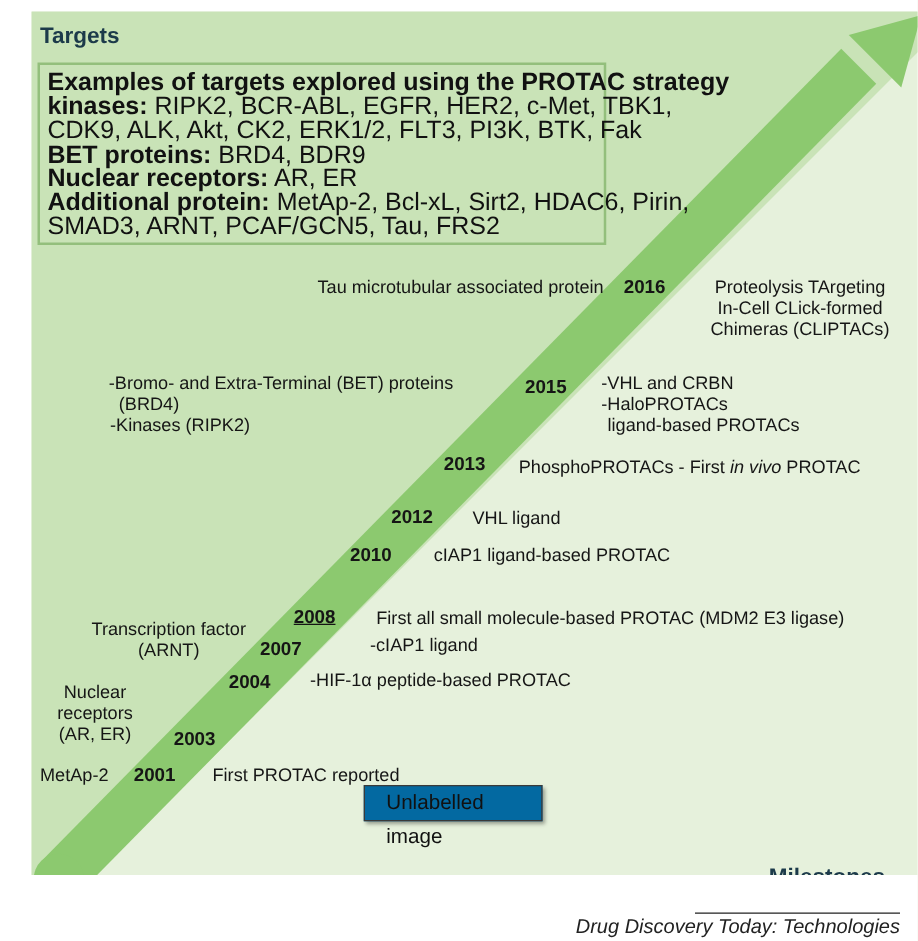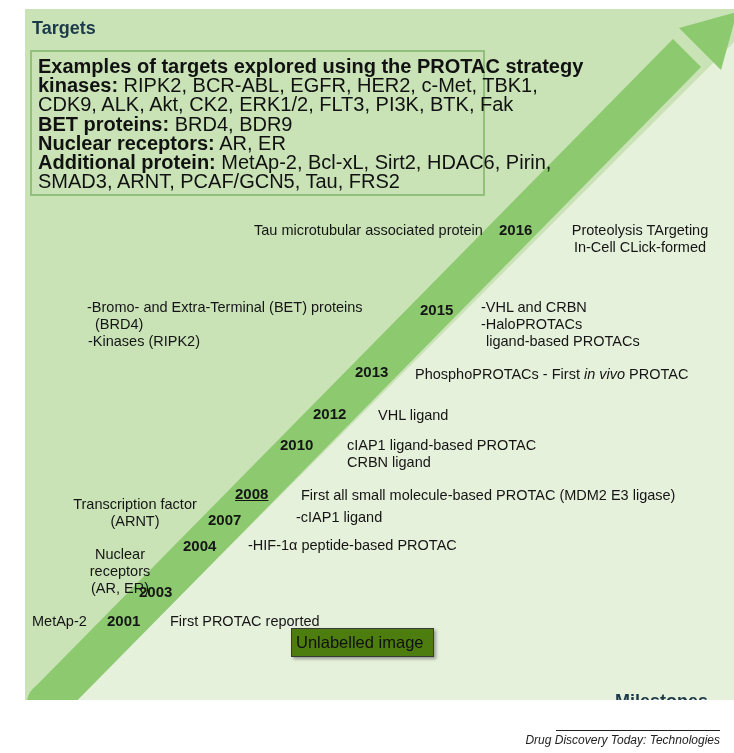--- a/index.html
+++ b/index.html
@@ -10,25 +10,25 @@
   .abs { position: absolute; white-space: nowrap; }
   .heading { font-weight: bold; font-size: 18px; color: #1c3a4a; }
   .txt { font-size: 14.5px; line-height: 17px; color: #151515; }
   .year { font-weight: bold; font-size: 15px; color: #151515; }
   #targets-box { position: absolute; left: 5px; top: 41px; width: 455px; height: 146px;
                  border: 2px solid #93bf7c; box-sizing: border-box; padding: 5px 0 0 6px; }
   #targets-box .line { font-size: 20px; line-height: 19.2px; white-space: nowrap; color: #111; }
   #targets-box b { font-weight: bold; }
   .center { text-align: center; }
   #tooltip { position: absolute; left: 291px; top: 628px; width: 143px; height: 29px;
-             background: #4d7c0f; border: 1px solid #3a3a3a; box-sizing: border-box;
+             background: #0369a1; border: 1px solid #3a3a3a; box-sizing: border-box;
              box-shadow: 2px 2px 3px rgba(0,0,0,0.35);
-             font-size: 16.5px; line-height: 27px; padding-left: 4px; color: #111; }
+             font-size: 16.5px; line-height: 27px; padding-left: 17px; color: #111; }
   #footer-rule { position: absolute; left: 556px; top: 730px; width: 164px; height: 1px; background: #222; }
-  #footer-text { position: absolute; right: 14px; top: 733px; font-size: 12px; font-style: italic; color: #222; text-align: center; }
+  #footer-text { position: absolute; right: 14px; top: 733px; font-size: 16px; font-style: italic; color: #222; text-align: center; }
 </style>
 </head>
 <body>
 
 <div id="panel">
   <svg id="bg-svg" width="712" height="713" viewBox="0 0 712 713">
 
     <rect x="0" y="0" width="712" height="713" fill="#e6f1dc"></rect>
 
     <polygon points="0,0 712,0 712,30 690,52 20,722 0,722" fill="#c9e3b7"></polygon>
@@ -51,20 +51,21 @@
     <div class="line"><b>Nuclear receptors:</b><span> AR, ER</span></div>
     <div class="line"><b>Additional protein:</b><span> MetAp-2, Bcl-xL, Sirt2, HDAC6, Pirin,</span></div>
     <div class="line">SMAD3, ARNT, PCAF/GCN5, Tau, FRS2</div>
   </div>
 
   <div class="abs txt" style="left:195px; top:213px;margin-left:34px;">Tau microtubular associated protein</div>
   <div class="abs year" style="left:474px; top:212px;">2016</div>
   <div class="abs txt center" style="left:531px; top:213px; width:168px;">
     <div>Proteolysis TArgeting</div>
     <div>In-Cell CLick-formed</div>
+    <div>Chimeras (CLIPTACs)</div>
   </div>
 
   <div class="abs txt" style="left:62px; top:290px;">
     <div>-Bromo- and Extra-Terminal (BET) proteins</div>
     <div style="padding-left:8px;">(BRD4)</div>
     <div style="padding-left:1px;">-Kinases (RIPK2)</div>
   </div>
   <div class="abs year" style="left:395px; top:292px;">2015</div>
   <div class="abs txt" style="left:456px; top:290px;">
     <div>-VHL and CRBN</div>
@@ -74,37 +75,36 @@
 
   <div class="abs year" style="left:330px; top:354px;">2013</div>
   <div class="abs txt" style="left:390px; top:357px;"><span>PhosphoPROTACs - First </span><i>in vivo</i><span> PROTAC</span></div>
 
   <div class="abs year" style="left:288px; top:396px;">2012</div>
   <div class="abs txt" style="left:353px; top:398px;">VHL ligand</div>
 
   <div class="abs year" style="left:255px; top:427px;">2010</div>
   <div class="abs txt" style="left:322px; top:428px;">
     <div>cIAP1 ligand-based PROTAC</div>
-    <div>CRBN ligand</div>
   </div>
 
   <div class="abs txt center" style="left:30px; top:487px; width:160px;">
     <div>Transcription factor</div>
     <div>(ARNT)</div>
   </div>
   <div class="abs year" style="left:210px; top:476px;text-decoration:underline;">2008</div>
   <div class="abs txt" style="left:276px; top:478px;">First all small molecule-based PROTAC (MDM2 E3 ligase)</div>
 
   <div class="abs year" style="left:183px; top:502px;">2007</div>
   <div class="abs txt" style="left:271px; top:500px;">-cIAP1 ligand</div>
 
   <div class="abs year" style="left:158px; top:528px;">2004</div>
   <div class="abs txt" style="left:223px; top:528px;">-HIF-1α peptide-based PROTAC</div>
 
-  <div class="abs txt center" style="left:14px; top:537px; width:74px;margin-left:44px;">
+  <div class="abs txt center" style="left:14px; top:537px; width:74px;">
     <div>Nuclear</div>
     <div>receptors</div>
     <div>(AR, ER)</div>
   </div>
   <div class="abs year" style="left:114px; top:574px;">2003</div>
 
   <div class="abs txt" style="left:7px; top:604px;">MetAp-2</div>
   <div class="abs year" style="left:82px; top:603px;">2001</div>
   <div class="abs txt" style="left:145px; top:604px;">First PROTAC reported</div>
 

